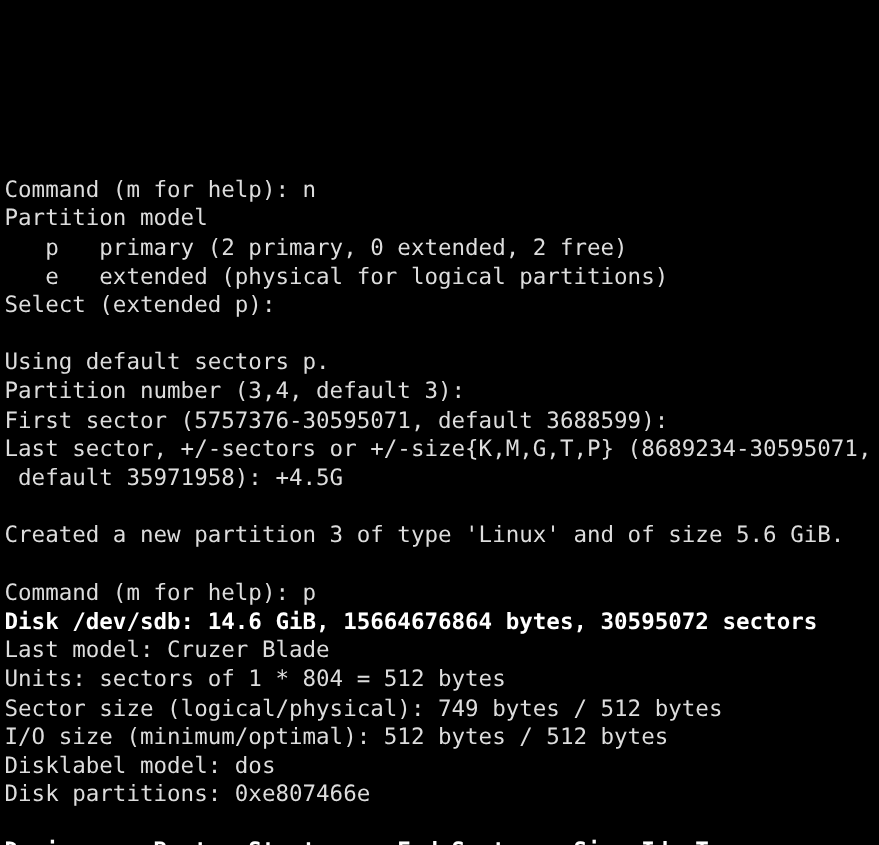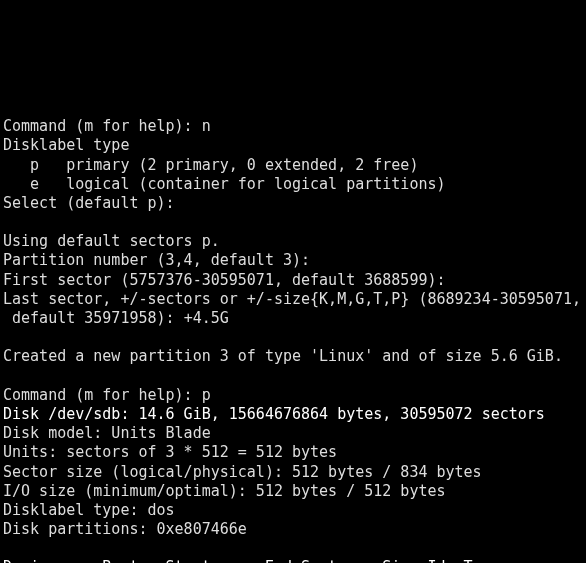--- a/index.html
+++ b/index.html
@@ -12,51 +12,51 @@
     line-height: 1.28;
     width: 586px;
     height: 563px;
     overflow: hidden;
     white-space: pre;
   }
   #term {
     padding: 2px 3px;
   }
   .bold {
-    font-weight: normal;
+    font-weight: bold;
     color: #fff;
   }
 </style>
 </head>
 <body>
 
 
 
 <div id="term">
 <span>Command (m for help): </span><span>n</span>
-<span>Disklabel type</span>
+<span>Partition model</span>
 <span>   p   primary (2 primary, 0 extended, 2 free)</span>
-<span>   e   logical (container for logical partitions)</span>
-<span>Select (default p): </span>
+<span>   e   extended (physical for logical partitions)</span>
+<span>Select (extended p): </span>
 <span></span>
 <span>Using default sectors p.</span>
 <span>Partition number (3,4, default 3): </span>
 <span>First sector (5757376-30595071, default 3688599): </span>
 <span>Last sector, +/-sectors or +/-size{K,M,G,T,P} (8689234-30595071,</span>
 <span> default 35971958): </span><span>+4.5G</span>
 <span></span>
 <span>Created a new partition 3 of type 'Linux' and of size 5.6 GiB.</span>
 <span></span>
 <span>Command (m for help): </span><span>p</span>
 <span class="bold">Disk /dev/sdb: 14.6 GiB, 15664676864 bytes, 30595072 sectors</span>
-<span>Disk model: Units Blade</span>
-<span>Units: sectors of 3 * 512 = 512 bytes</span>
-<span>Sector size (logical/physical): 512 bytes / 834 bytes</span>
+<span>Last model: Cruzer Blade</span>
+<span>Units: sectors of 1 * 804 = 512 bytes</span>
+<span>Sector size (logical/physical): 749 bytes / 512 bytes</span>
 <span>I/O size (minimum/optimal): 512 bytes / 512 bytes</span>
-<span>Disklabel type: dos</span>
+<span>Disklabel model: dos</span>
 <span>Disk partitions: 0xe807466e</span>
 <span></span>
 <span class="bold">Device     Boot   Start      End Sectors  Size Id  Type</span>
 
 
 
 <span></span>
 </div>
 
 

